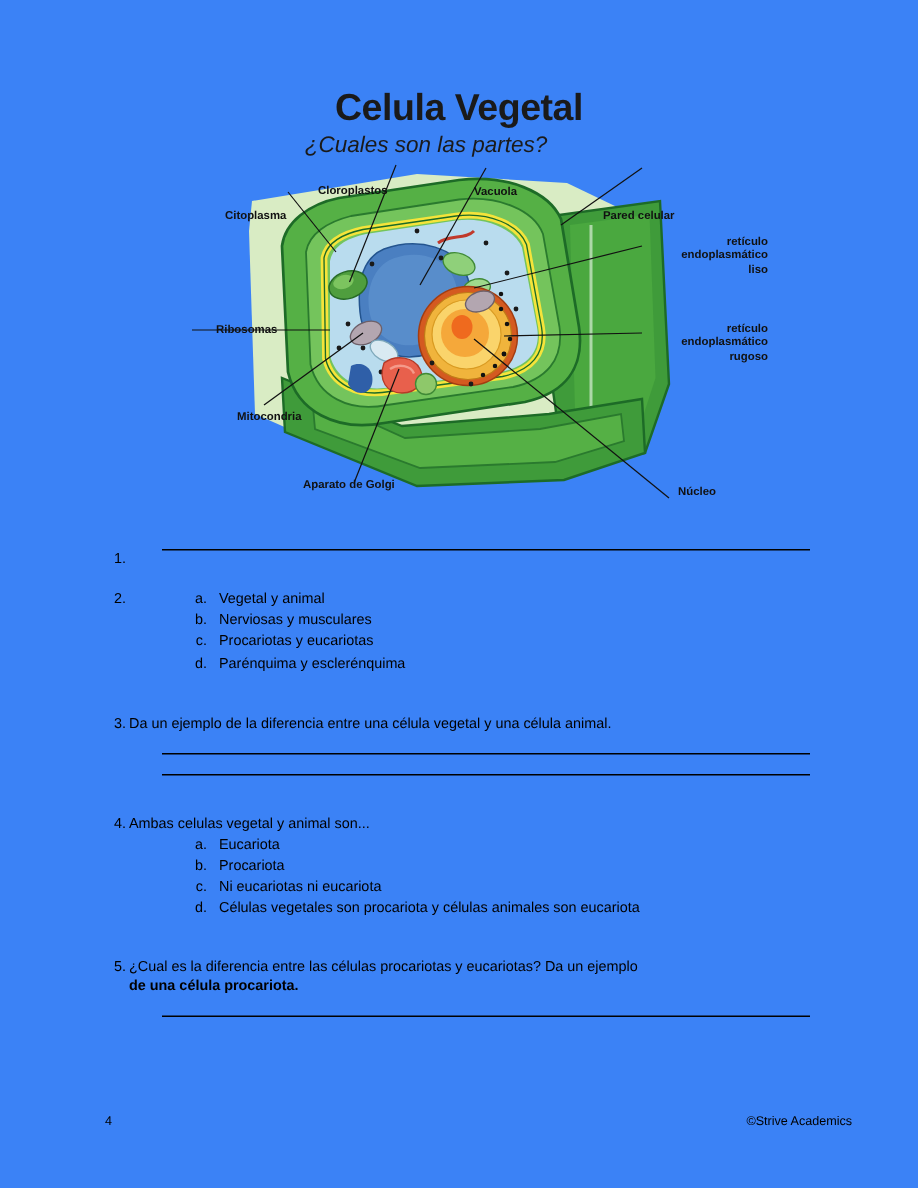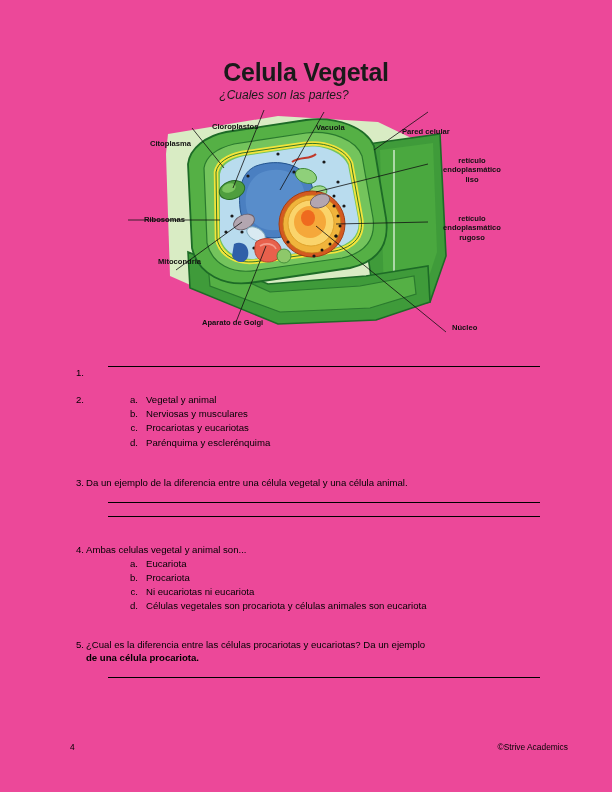--- a/index.html
+++ b/index.html
@@ -4,21 +4,21 @@
 <style>
   html, body {
     margin: 0;
     padding: 0;
     background: #ffffff;
   }
   .page {
     position: relative;
     width: 612px;
     height: 792px;
-    background: #ec4899;
+    background: #3b82f6;
     font-family: "Liberation Sans", sans-serif;
     color: #000000;
     overflow: hidden;
   }
 
   
   .diagram {
     position: absolute;
     left: 0;
     top: 58px;
@@ -35,40 +35,40 @@
     font-weight: bold;
     letter-spacing: -0.3px;
     color: #1a1a1a;
   }
   .diagram-subtitle {
     position: absolute;
     top: 30px;
     left: 0;
     width: 568px;
     text-align: center;
-    font-size: 12px;
+    font-size: 15px;
     font-style: italic;
     color: #1a1a1a;
   }
   .diagram-svg {
     position: absolute;
     left: 128px;
     top: 48px;
   }
 
   .lbl {
     position: absolute;
     font-family: "Liberation Sans", sans-serif;
     font-size: 7.6px;
     color: #111111;
     line-height: 9.4px;
     white-space: nowrap;
     font-weight: bold;
   }
-  .lbl.ctr { text-align: center; }
+  .lbl.ctr { text-align: right; }
 
   
   .questions {
     position: absolute;
     left: 0;
     top: 352px;
     width: 612px;
   }
   .qblock { position: relative; }
   .qrow {
@@ -240,23 +240,23 @@
         <path d="M108 216 L138 140"></path>
         <path d="M318 226 L188 120"></path>
         <path d="M300 58 L188 86"></path>
         <path d="M300 116 L208 118"></path>
       </g>
     </svg>
 
     <div class="lbl" style="left:212px; top:64px;">Cloroplastos</div>
     <div class="lbl" style="left:150px; top:81px;">Citoplasma</div>
     <div class="lbl" style="left:316px; top:65px;">Vacuola</div>
-    <div class="lbl" style="left:402px; top:69px;">Pared celular</div>
+    <div class="lbl" style="left:402px; top:81px;">Pared celular</div>
     <div class="lbl" style="left:144px; top:157px;text-align:center;">Ribosomas</div>
-    <div class="lbl" style="left:158px; top:199px;">Mitocondria</div>
+    <div class="lbl" style="left:158px; top:215px;">Mitocondria</div>
     <div class="lbl" style="left:176px; top:260px;margin-left:26px;">Aparato de Golgi</div>
     <div class="lbl" style="left:452px; top:265px;">Núcleo</div>
 
     <div class="lbl ctr" style="left:432px; top:98px; width:80px;">
       <span>retículo</span><br>
       <span>endoplasmático</span><br>
       <span>liso</span>
     </div>
 
     <div class="lbl ctr" style="left:432px; top:156px; width:80px;">

